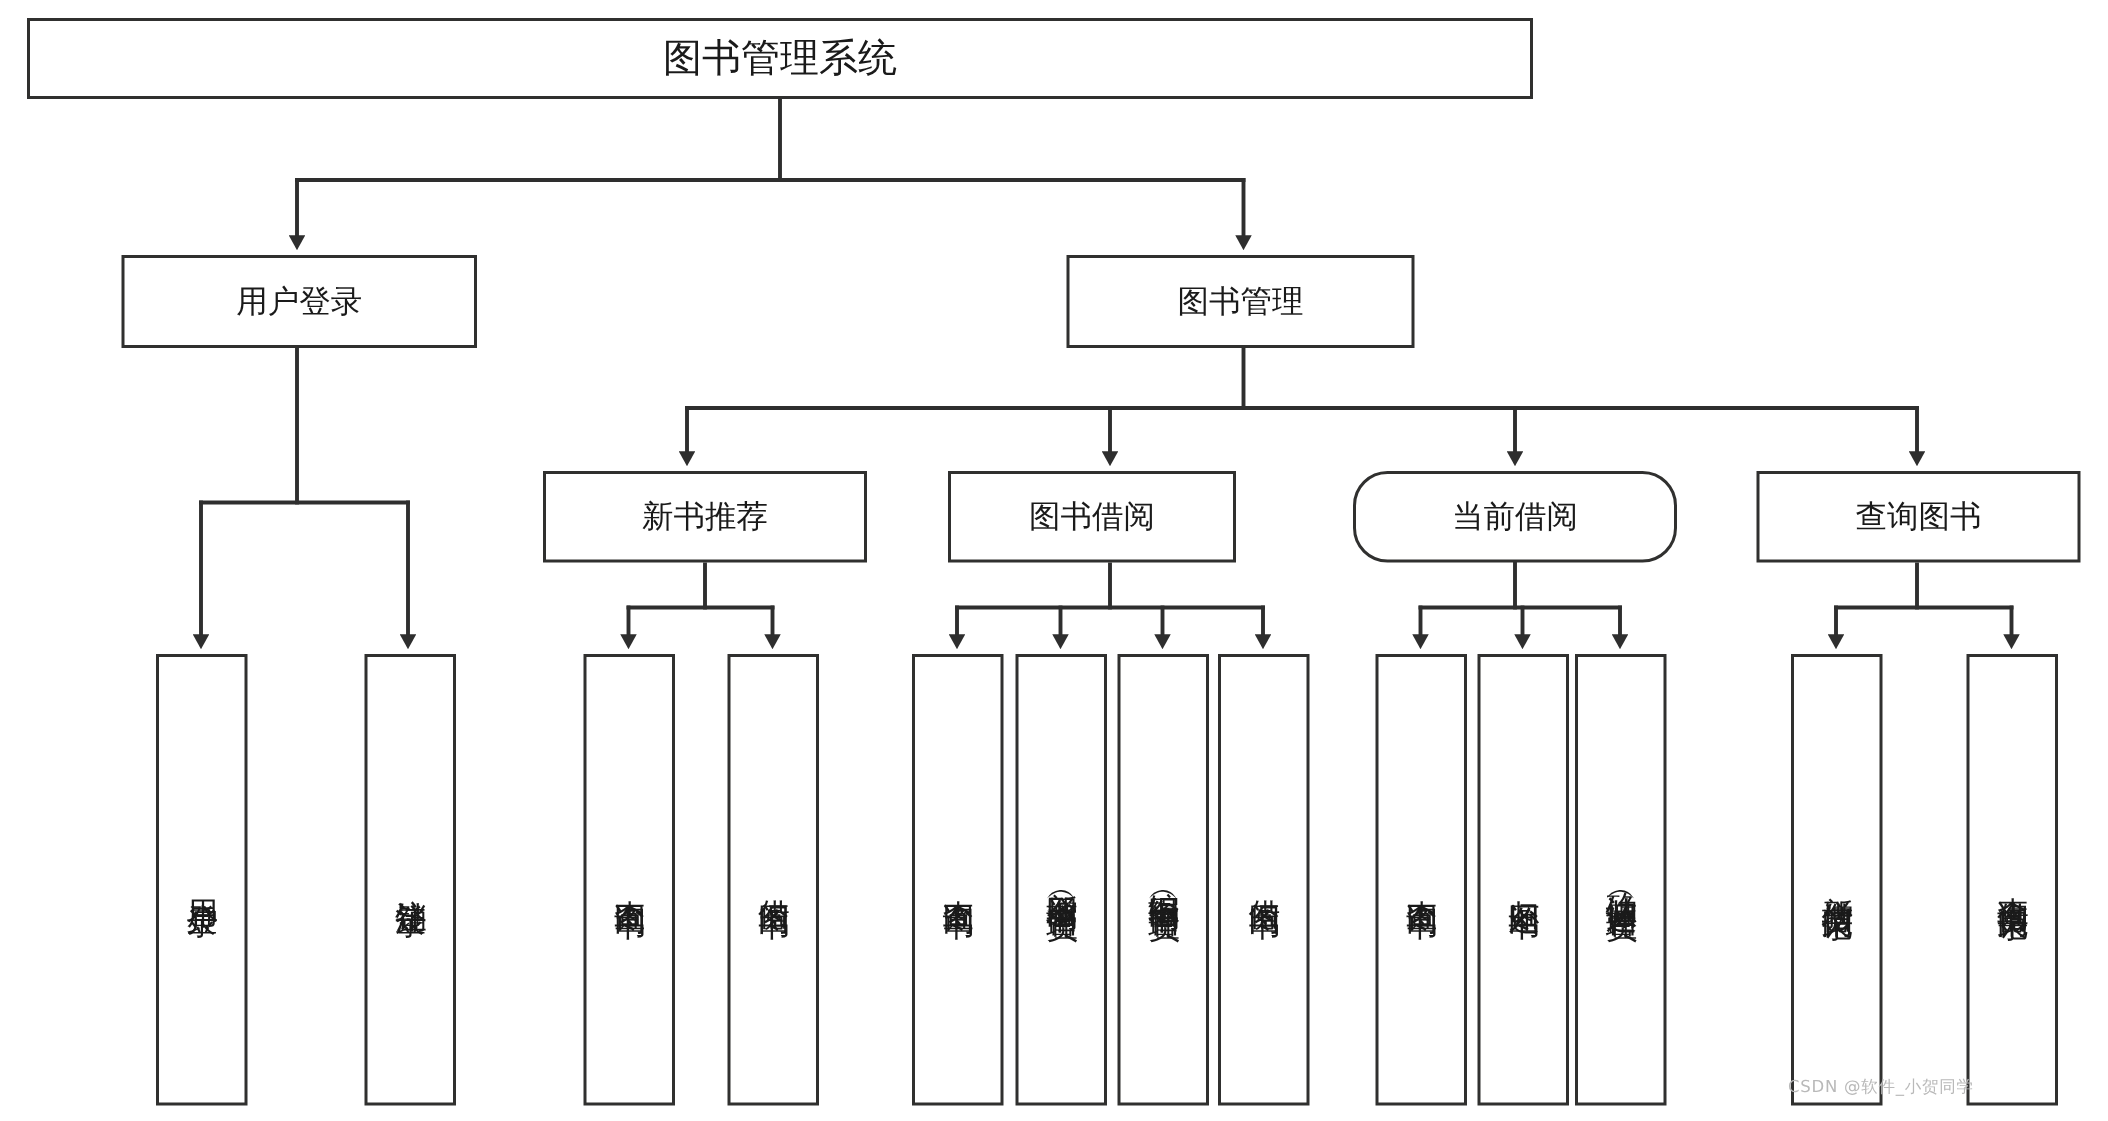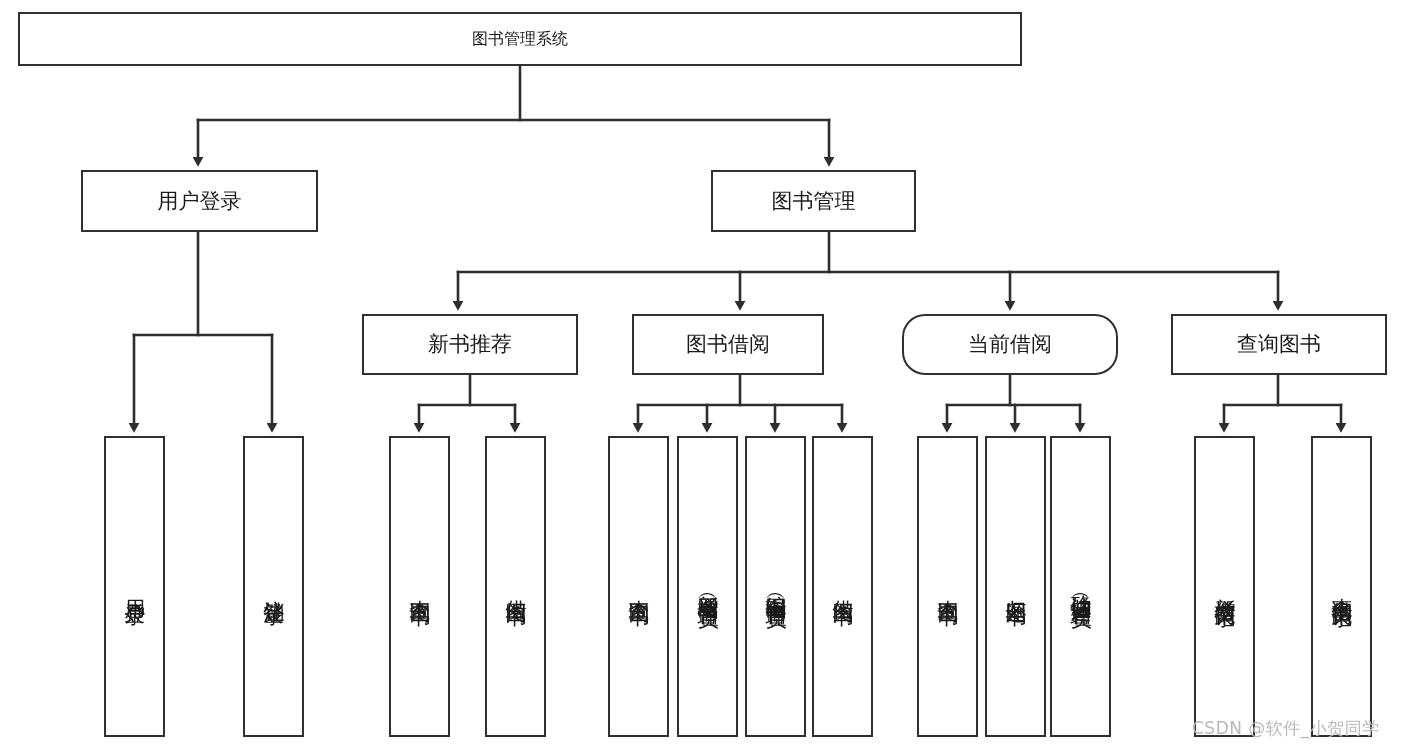--- a/index.html
+++ b/index.html
@@ -40,38 +40,38 @@
     display: block;
     text-align: center;
     line-height: 1.18;
     white-space: nowrap;
   }
   
   .node.horiz .node-label {
     font-size: 21px;
   }
   .node.root .node-label {
-    font-size: 16px;
+    font-size: 26px;
   }
   
   .node.vert {
     align-items: center;
     justify-content: center;
   }
   .node.vert .node-label {
     writing-mode: vertical-rl;
     text-orientation: upright;
     font-size: 21px;
     letter-spacing: 2px;
     line-height: 1.0;
     white-space: nowrap;
   }
   .watermark {
     position: absolute;
-    font-size: 17px;
+    font-size: 11px;
     color: #b9b9b9;
     white-space: nowrap;
     letter-spacing: 0.5px;
   }
 </style>
 </head>
 <body>
 
 <div id="diagram-root">
 
@@ -125,21 +125,21 @@
     </g>
   </svg>
 
   <div class="node horiz root" style="left:18px; top:12px; width:1004px; height:54px;">
     <span class="node-label">图书管理系统</span>
   </div>
 
   <div class="node horiz" style="left:81px; top:170px; width:237px; height:62px;">
     <span class="node-label">用户登录</span>
   </div>
-  <div class="node horiz" style="left:711px; top:170px; width:205px; height:62px;">
+  <div class="node horiz" style="left:711px; top:170px; width:232px; height:62px;">
     <span class="node-label">图书管理</span>
   </div>
 
   <div class="node horiz" style="left:362px; top:314px; width:216px; height:61px;">
     <span class="node-label">新书推荐</span>
   </div>
   <div class="node horiz" style="left:632px; top:314px; width:192px; height:61px;">
     <span class="node-label">图书借阅</span>
   </div>
   <div class="node horiz" style="left:902px; top:314px; width:216px; height:61px;border-radius:23px;">

